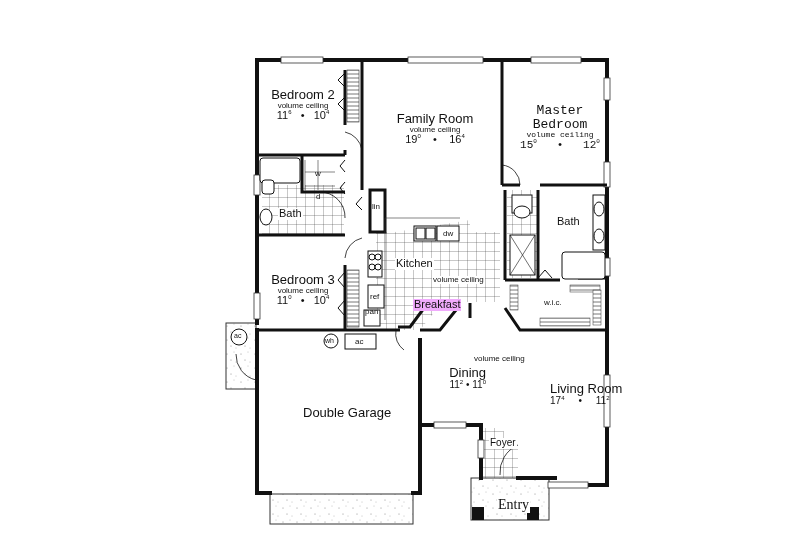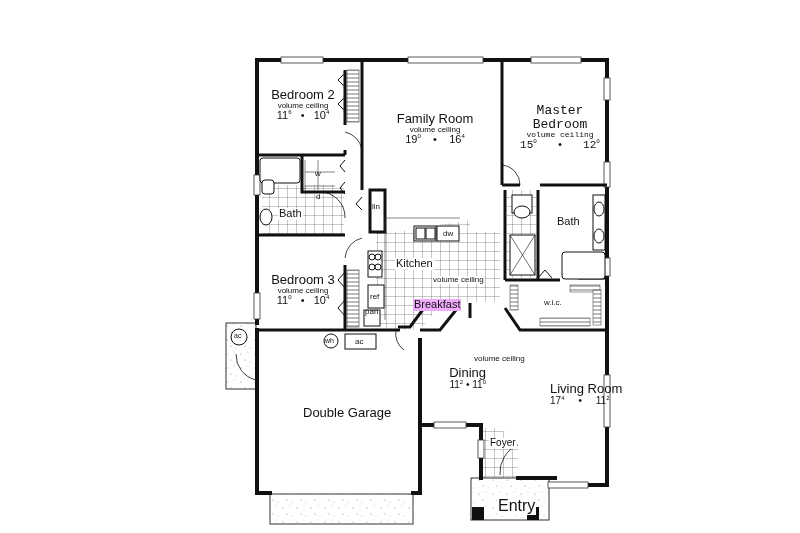--- a/index.html
+++ b/index.html
@@ -213,21 +213,21 @@
 </div>
 
 <div class="lbl" style="left:278px;top:208px;font-size:11px;background:#fff;padding:0 1px;">Bath</div>
 <div class="lbl" style="left:557px;top:216px;font-size:11px;">Bath</div>
 <div class="lbl" style="left:395px;top:258px;font-size:11px;background:#fff;padding:0 1px;">Kitchen</div>
 <div class="lbl" style="left:432px;top:276px;font-size:8px;background:#fff;padding:0 1px;">volume ceiling</div>
 <div class="lbl" style="left:413px;top:299px;font-size:11px;background:#f0abfc;padding:0 1px;">Breakfast</div>
 <div class="lbl" style="left:544px;top:299px;font-size:8px;">w.i.c.</div>
 <div class="lbl" style="left:303px;top:406px;font-size:13px;">Double Garage</div>
 <div class="lbl" style="left:489px;top:438px;font-size:10px;background:#fff;padding:0 1px;">Foyer</div>
-<div class="lbl" style="left:497px;top:498px;font-size:16px;background:#fff;padding:0 1px;">Entry</div>
+<div class="lbl" style="left:497px;top:498px;font-size:14px;background:#fff;padding:0 1px;font-family:Liberation Serif, serif;">Entry</div>
 
 <div class="fix" style="left:372px;top:202px;">lin</div>
 <div class="fix" style="left:315px;top:169px;">w</div>
 <div class="fix" style="left:316px;top:192px;">d</div>
 <div class="fix" style="left:443px;top:229px;">dw</div>
 <div class="fix" style="left:370px;top:292px;">ref</div>
 <div class="fix" style="left:365px;top:307px;">pan</div>
 <div class="fix" style="left:325px;top:337px;font-size:7px;">wh</div>
 <div class="fix" style="left:355px;top:337px;">ac</div>
 <div class="fix" style="left:234px;top:332px;font-size:7px;">ac</div>

